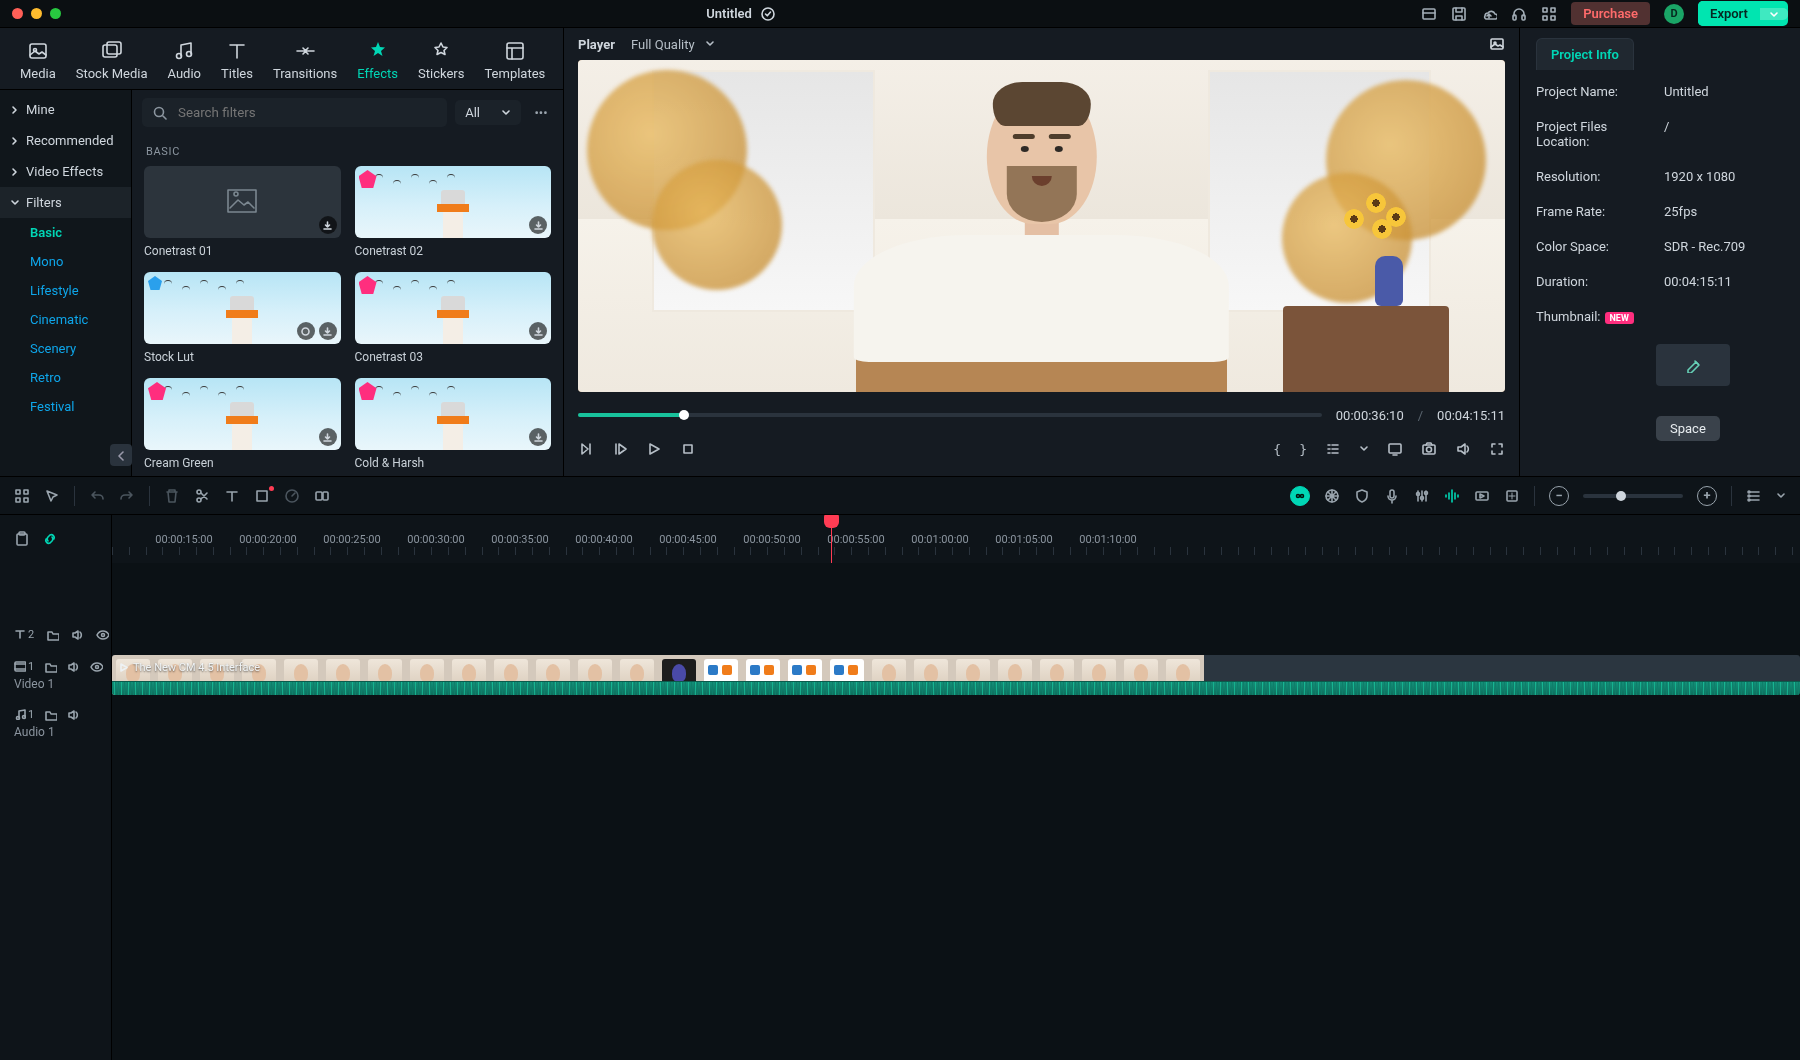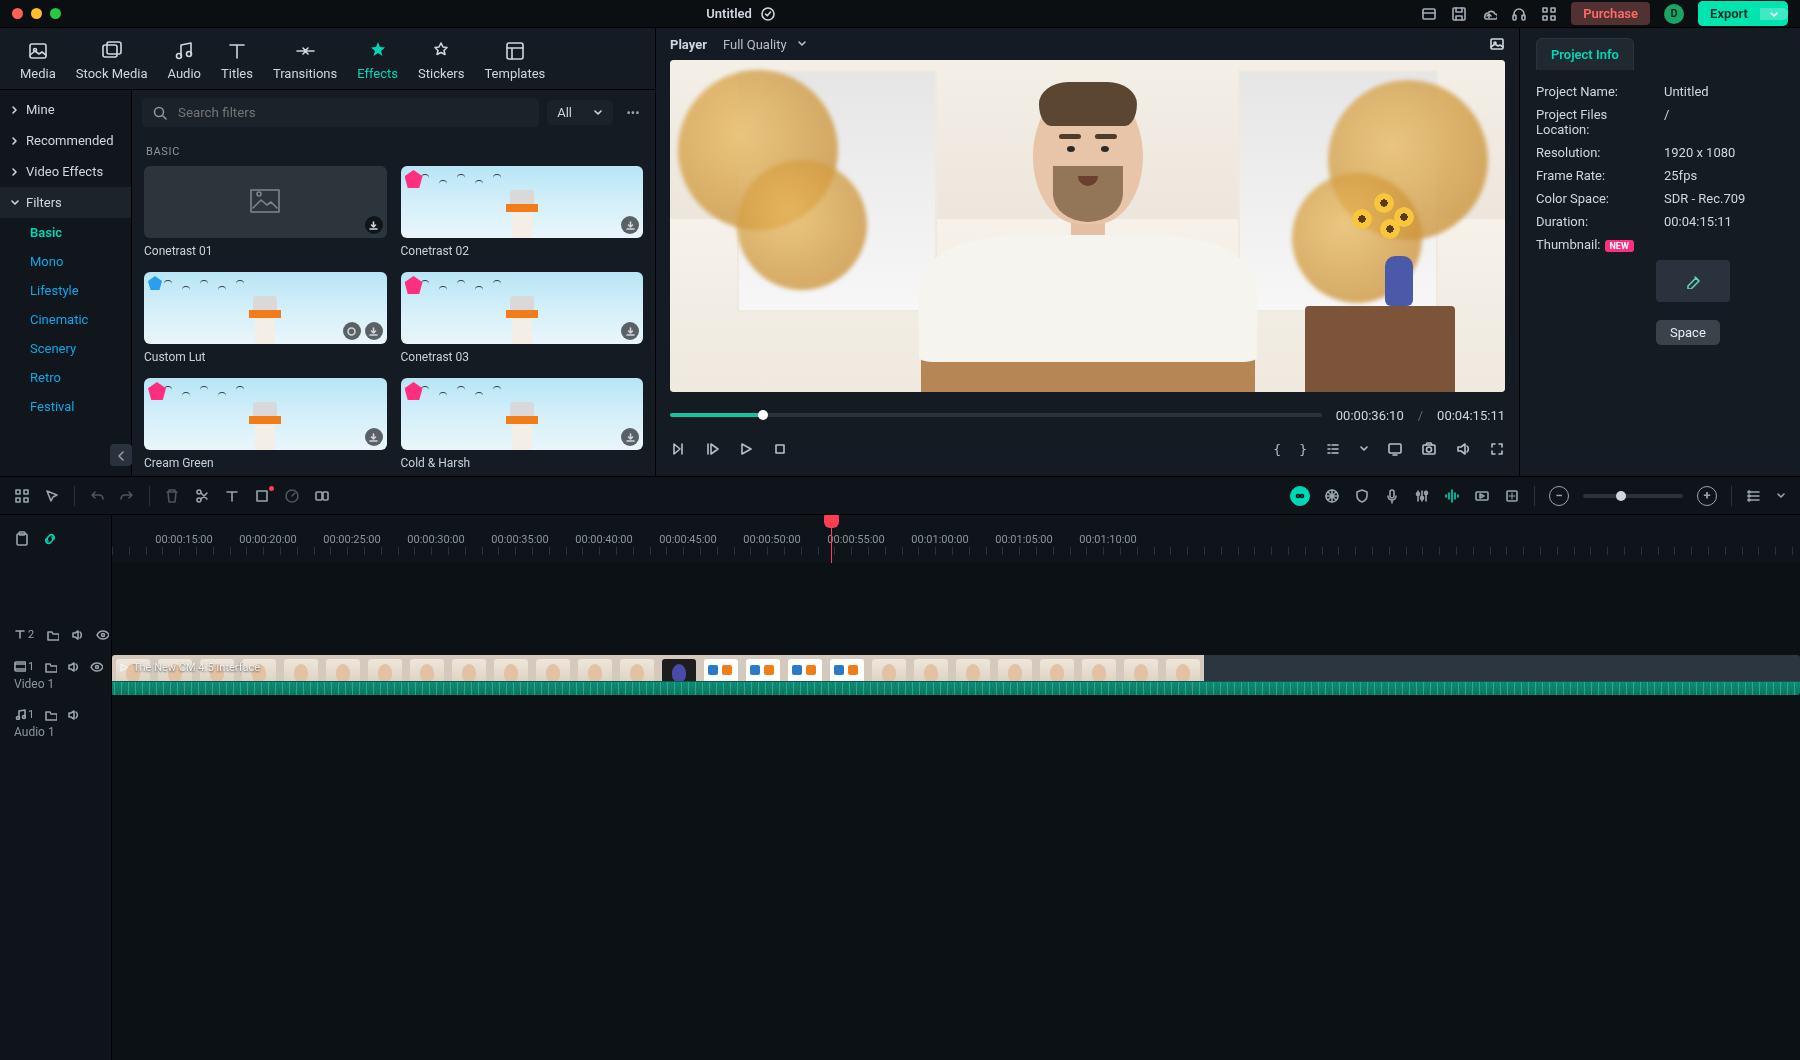--- a/index.html
+++ b/index.html
@@ -22,21 +22,21 @@
   #tb-right{display:flex;align-items:center;gap:14px;color:#a4afb8;justify-content:center;}
   .purchase{background:#513131;color:#ff6b6b;padding:4px 12px;border-radius:4px;font-weight:600;}
   .avatar{width:20px;height:20px;border-radius:50%;background:#1aa566;color:#06281f;display:flex;align-items:center;justify-content:center;font-size:11px;font-weight:700;}
   .export-wrap{display:flex;align-items:center;background:#00e5b0;border-radius:5px;}
   .export-wrap .btn-accent{border-radius:5px 0 0 5px;}
   .export-caret{padding:0 8px;color:#fff;background:#3fe9c1;border-radius:0 5px 5px 0;height:100%;display:flex;align-items:center;}
 
   
   #top{display:flex;height:448px;}
   
-  #asset-area{width:656px;background:var(--panel);border-right:1px solid #000;display:flex;flex-direction:column;}
+  #asset-area{width:564px;background:var(--panel);border-right:1px solid #000;display:flex;flex-direction:column;}
   #asset-tabs{display:flex;gap:0;padding:6px 10px 0;border-bottom:1px solid #000;}
   .atab{flex:0 0 auto;display:flex;flex-direction:column;align-items:center;gap:4px;padding:6px 10px 8px;color:#cfd6dd;cursor:pointer;}
   .atab.active{color:var(--accent);}
   .atab .icon{width:22px;height:22px;}
   #asset-body{flex:1;display:flex;min-height:0;}
   #asset-tree{width:132px;background:#10161b;border-right:1px solid #000;display:flex;flex-direction:column;padding-top:4px;position:relative;}
   .tree-row{display:flex;align-items:center;gap:6px;padding:8px 10px;color:#cfd6dd;cursor:pointer;}
   .tree-row .chev{width:10px;height:10px;}
   .tree-row.active{background:#1c2329;}
   .tree-sub{padding:7px 10px 7px 30px;color:#0ea5e9;cursor:pointer;}
@@ -103,21 +103,21 @@
   .scrub-track{flex:1;height:4px;border-radius:4px;background:#2a333d;position:relative;}
   .scrub-fill{position:absolute;left:0;top:0;bottom:0;border-radius:4px;background:var(--green);}
   .scrub-thumb{position:absolute;top:50%;width:10px;height:10px;border-radius:50%;background:#fff;transform:translate(-50%,-50%);}
   .tcode{color:#cfd6dd;font-feature-settings:"tnum";}
   #player-ctrls{height:42px;margin:0 14px 6px;display:flex;align-items:center;gap:18px;color:#b6bfc7;}
   #player-ctrls .sp{flex:1;}
 
   
   #info{width:280px;background:var(--panel);padding:10px 16px;}
   .info-tab{display:inline-block;padding:8px 14px;border-radius:6px 6px 0 0;background:#202830;color:var(--accent);font-weight:600;border:1px solid var(--border);border-bottom:0;}
-  .info-rows{margin-top:14px;display:flex;flex-direction:column;gap:8px;}
+  .info-rows{margin-top:14px;display:flex;flex-direction:column;gap:20px;}
   .info-row{display:flex;gap:8px;}
   .info-row .k{width:120px;color:#cfd6dd;}
   .info-row .v{color:#cfd6dd;}
   .new-badge{margin-left:4px;font-size:9px;background:#ff2e7e;color:#fff;padding:1px 5px;border-radius:3px;font-weight:700;vertical-align:middle;}
   .edit-btn{margin-top:10px;align-self:flex-start;background:#3a424b;color:#e7ecef;padding:5px 14px;border-radius:5px;cursor:pointer;}
   .thumb-box{margin-left:120px;width:74px;height:42px;border-radius:4px;background:#2a333d;display:flex;align-items:center;justify-content:center;color:#66d0b6;}
 
   
   #timeline{position:absolute;left:0;right:0;top:476px;bottom:0;background:#0e1419;border-top:1px solid #000;display:flex;flex-direction:column;}
   #tl-tools{height:38px;display:flex;align-items:center;gap:14px;padding:0 14px;color:#99a4ad;border-bottom:1px solid #000;}
@@ -391,21 +391,21 @@
                     <svg class="icon" style="width:11px;height:11px">
                       <path d="M5.5 2v5m0 0l-2-2m2 2l2-2M2 9h7"></path>
                     </svg>
                   </span>
                   <span class="dl2">
                     <svg class="icon" style="width:11px;height:11px">
                       <circle cx="5.5" cy="5.5" r="3.5"></circle>
                     </svg>
                   </span>
                 </div>
-                <div class="card-title">Custom Lut</div>
+                <div class="card-title">Stock Lut</div>
               </div>
               <div class="card">
                 <div class="thumb lighthouse">
                   <div class="tower">
                     <div class="cap"></div>
                     <div class="ring"></div>
                     <div class="body"></div>
                   </div>
                   <div class="bird" style="left: 20px; top: 8px;"></div>
                   <div class="bird" style="left: 38px; top: 14px;"></div>

